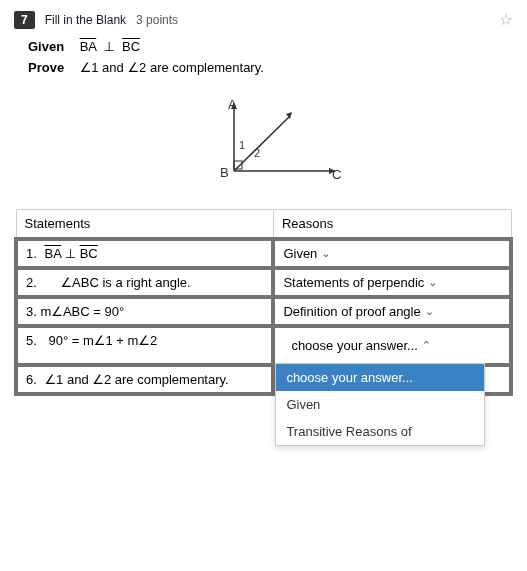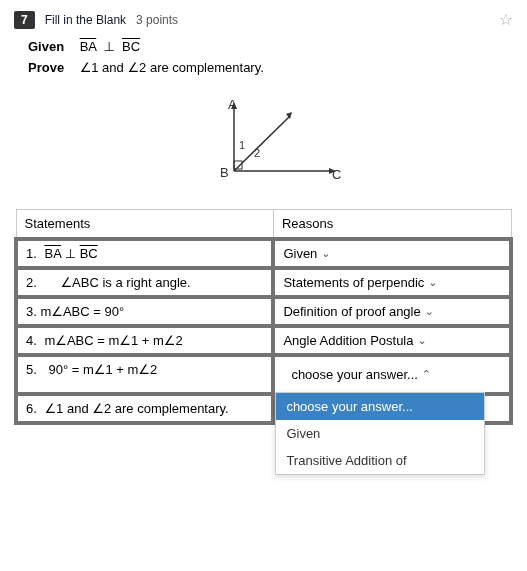--- a/index.html
+++ b/index.html
@@ -232,48 +232,36 @@
           <span style="">m∠ABC = 90°</span>
         </td>
         <td>
           <div class="dropdown-cell">
             <span>Definition of proof angle</span>
             <span class="chevron-down">⌄</span>
           </div>
         </td>
       </tr>
 
-      <tr>
-        <td>
-          <span>4.</span>
-          <span style="margin-left:4px;">m∠ABC = m∠1 + m∠2</span>
-        </td>
-        <td>
-          <div class="dropdown-cell">
-            <span>Angle Addition Postula</span>
-            <span class="chevron-down">⌄</span>
-          </div>
-        </td>
-      </tr>
 
       <tr>
         <td>
           <span>5.</span>
           <span style="margin-left:8px;">90° = m∠1 + m∠2</span>
         </td>
         <td class="row-5-td" style="position:relative;margin-top:19px;">
           <div class="row-5-inner">
             <span>choose your answer...</span>
             <span class="chevron-up">⌃</span>
           </div>
 
           <div class="dropdown-open">
             <div class="dropdown-open-item selected">choose your answer...</div>
             <div class="dropdown-open-item">Given</div>
-            <div class="dropdown-open-item">Transitive Addition of</div>
+            <div class="dropdown-open-item">Transitive Reasons of</div>
           </div>
         </td>
       </tr>
 
       <tr>
         <td>
           <span>6.</span>
           <span style="margin-left:4px;">∠1 and ∠2 are complementary.</span>
         </td>
         <td style="min-height:28px;"></td>

